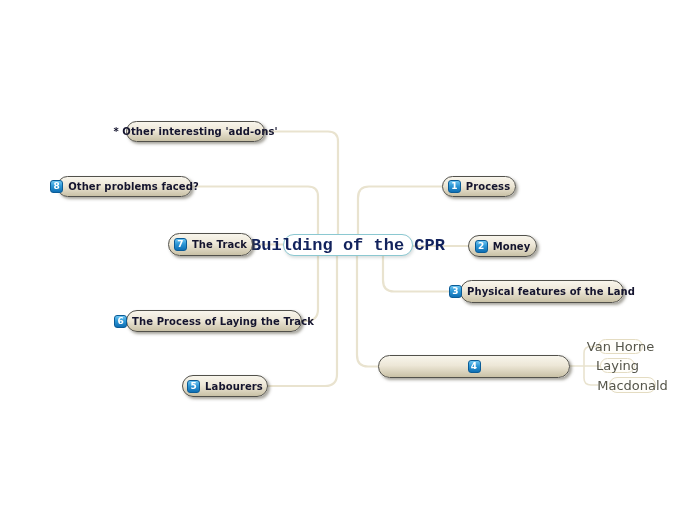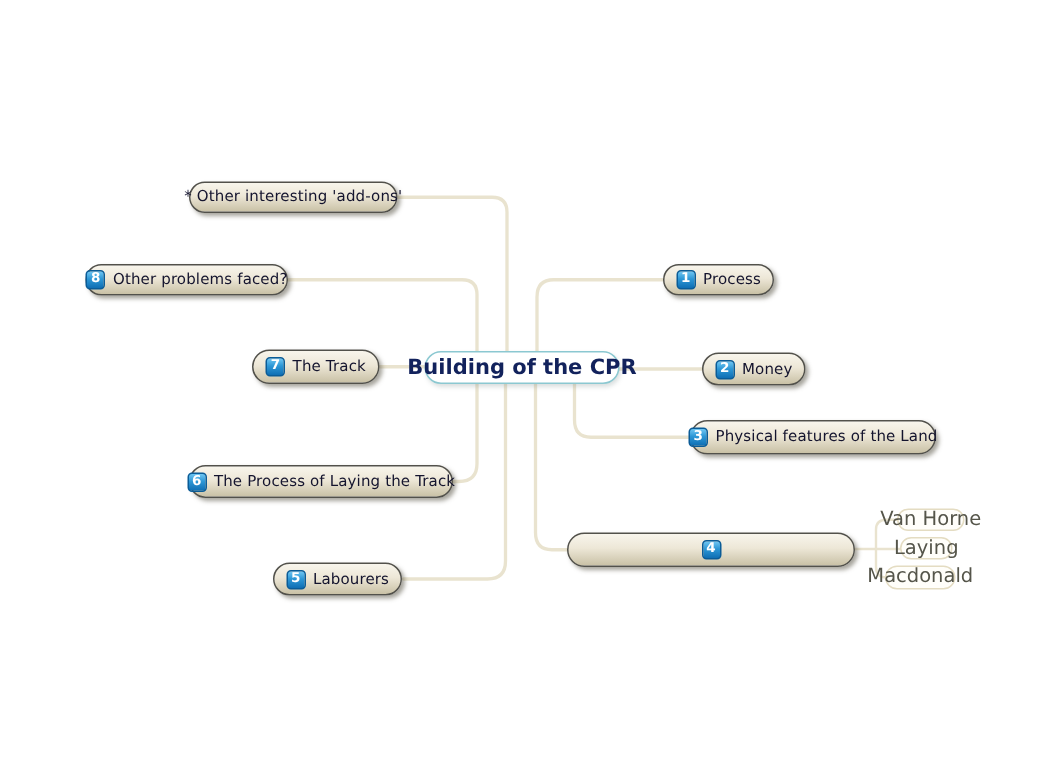--- a/index.html
+++ b/index.html
@@ -6,37 +6,37 @@
   body { font-family:"DejaVu Sans","Liberation Sans",sans-serif; background:#ffffff; }
   .canvas { position:relative; width:697px; height:520px; background:#ffffff; overflow:hidden; }
   .connector-layer { position:absolute; left:0; top:0; width:697px; height:520px; }
   .node { position:absolute; display:flex; align-items:center; justify-content:center; gap:5px; box-sizing:border-box; cursor:default; }
   .branch {
     background:linear-gradient(#F8F5EC, #EDE7D7 45%, #C9C1A6);
     border:1.6px solid #52514B;
     border-radius:12px;
     box-shadow:2px 2px 3px rgba(80,75,60,.5);
   }
-  .branch .label { font-size:10px; font-weight:normal; color:#14142E; white-space:nowrap; letter-spacing:.1px; }
+  .branch .label { font-size:10px; font-weight:bold; color:#14142E; white-space:nowrap; letter-spacing:.1px; }
   .badge {
     width:13px; height:13px; flex:0 0 13px;
     border-radius:3px;
     background:linear-gradient(#6FC6F2, #2D97D6 45%, #0F6FB4);
     border:1px solid #0B5C97;
     color:#ffffff; font-size:9px; font-weight:bold; line-height:1;
     display:flex; align-items:center; justify-content:center;
     box-sizing:border-box;
   }
   .central {
     background:#ffffff;
     border:1.8px solid #8BC8D1;
     border-radius:12px;
     box-shadow:1px 2px 3px rgba(110,130,130,.25);
   }
-  .central .label { font-size:14px; font-weight:bold; color:#12225C; white-space:nowrap; }
+  .central .label { font-size:17px; font-weight:bold; color:#12225C; white-space:nowrap;font-family:Liberation Mono, monospace; }
   .subnode {
     background:#FFFEFA;
     border:1.4px solid #E4DCC2;
     border-radius:8px;
   }
   .subnode .label { font-size:13px; color:#55554A; white-space:nowrap; }
 </style>
 </head>
 <body>
 
@@ -81,21 +81,21 @@
   <div class="node branch" style="left:378px; top:355px; width:192px; height:23px;">
     <span class="badge">4</span>
   </div>
 
   <div class="node subnode" style="left:598px; top:339px; width:45px; height:15px;">
     <span class="label">Van Horne</span>
   </div>
   <div class="node subnode" style="left:600px; top:358px; width:35px; height:15px;">
     <span class="label">Laying</span>
   </div>
-  <div class="node subnode" style="left:590px; top:377px; width:47px; height:16px;align-items:flex-end;">
+  <div class="node subnode" style="left:609px; top:377px; width:47px; height:16px;">
     <span class="label">Macdonald</span>
   </div>
 
   <div class="node branch" style="left:182px; top:375px; width:86px; height:22px;">
     <span class="badge">5</span>
     <span class="label">Labourers</span>
   </div>
 
   <div class="node branch" style="left:126px; top:310px; width:176px; height:22px;">
     <span class="badge">6</span>

